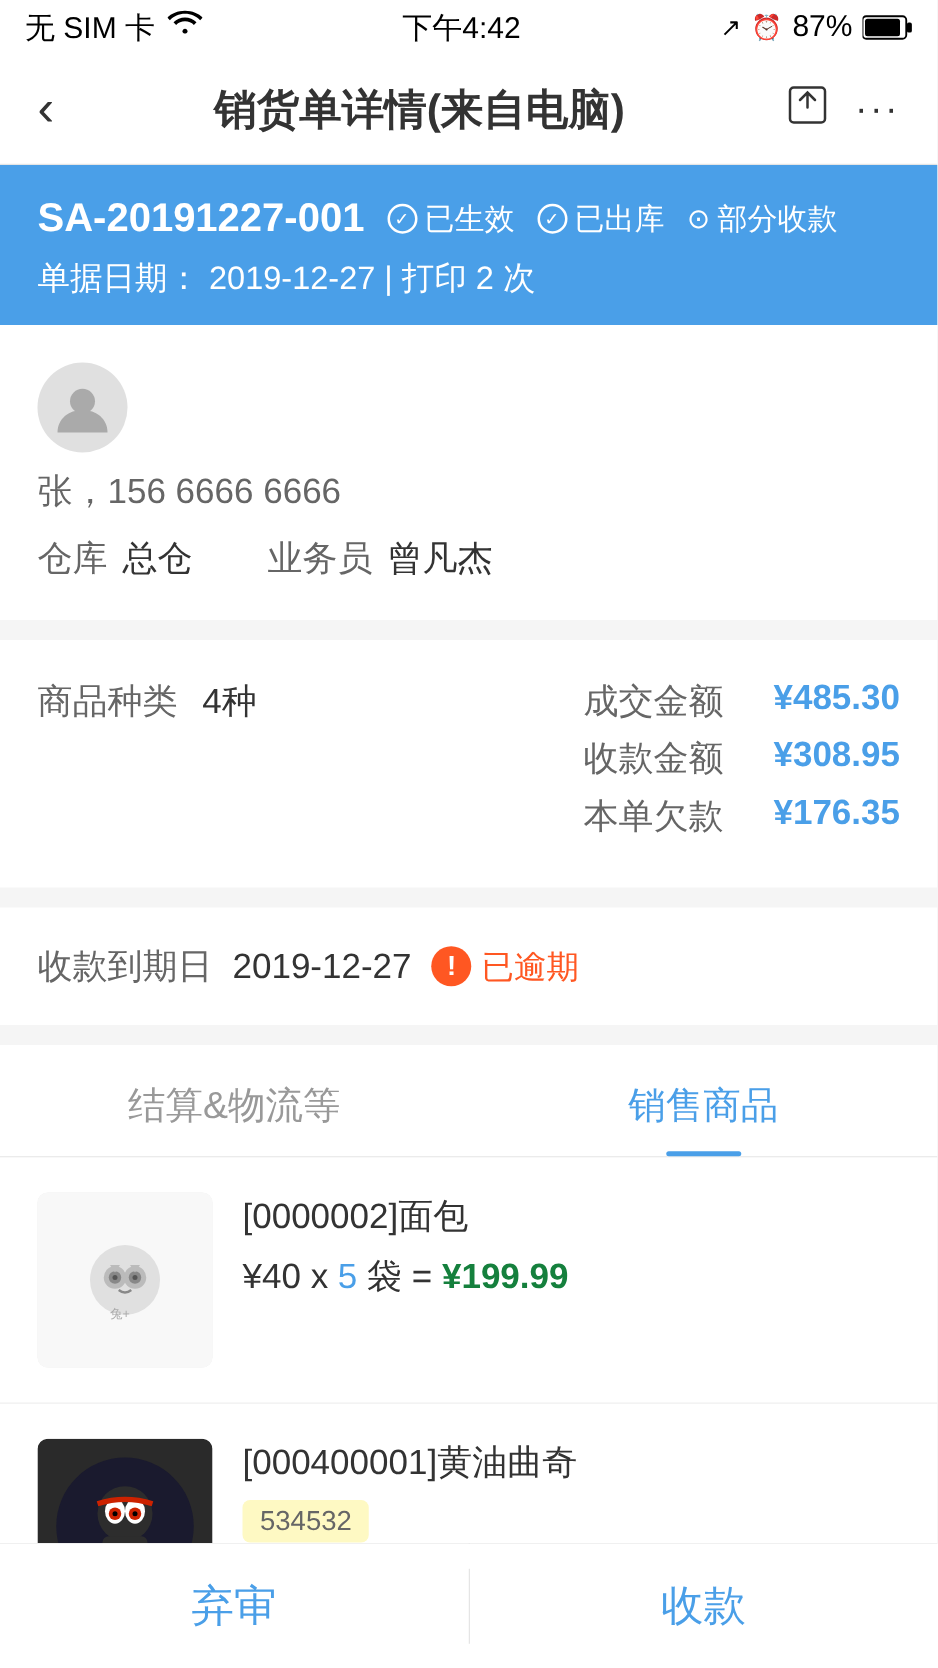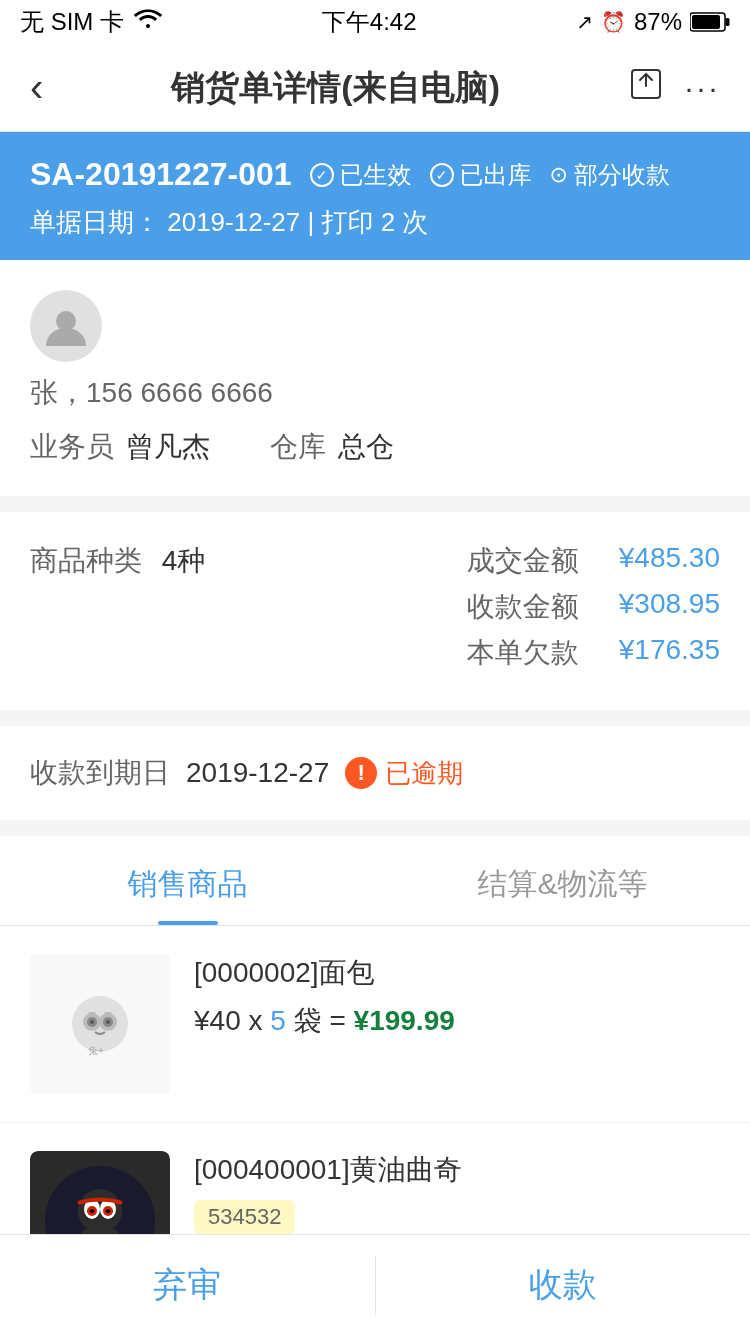--- a/index.html
+++ b/index.html
@@ -153,21 +153,21 @@
     .summary-right { text-align: right; }
     .amount-row {
       display: flex;
       justify-content: space-between;
       gap: 40px;
       margin-bottom: 8px;
       font-size: 28px;
       margin-left: 48px;
     }
     .amount-label { color: #666; }
-    .amount-value { color: #4a9fe8; font-weight: 400; }
+    .amount-value { color: #4a9fe8; font-weight: 700; }
 
     
     .overdue-section {
       background: #fff;
       padding: 28px 30px;
       margin-bottom: 16px;
       display: flex;
       align-items: center;
       gap: 16px;
       font-size: 28px;
@@ -400,26 +400,26 @@
     <div class="customer-avatar">
       <svg width="50" height="50" viewBox="0 0 50 50" fill="none">
         <circle cx="25" cy="20" r="10" fill="#aaa"></circle>
         <path d="M5 45c0-11 9-18 20-18s20 7 20 18" fill="#aaa"></path>
       </svg>
     </div>
   </div>
   <div class="customer-name">张，156 6666 6666</div>
   <div class="customer-meta">
     <div class="meta-item">
+      <span class="meta-label">仓库</span>
+      <span class="meta-value">总仓</span>
+    </div>
+    <div class="meta-item">
       <span class="meta-label">业务员</span>
       <span class="meta-value">曾凡杰</span>
-    </div>
-    <div class="meta-item">
-      <span class="meta-label">仓库</span>
-      <span class="meta-value">总仓</span>
     </div>
   </div>
 </div>
 
 <div class="summary-section">
   <div class="summary-left">
     <div class="summary-row">
       <span class="summary-label">商品种类</span>
       <span class="summary-count" style="margin-left:12px;">4种</span>
     </div>
@@ -444,26 +444,26 @@
   <span class="overdue-label">收款到期日</span>
   <span class="overdue-date">2019-12-27</span>
   <div class="overdue-badge">
     <div class="overdue-icon">!</div>
     <span class="overdue-text">已逾期</span>
   </div>
 </div>
 
 <div class="tabs-section">
   <div class="tabs-row">
+    <div class="tab-item">
+      <span>结算&amp;物流等</span>
+    </div>
     <div class="tab-item active">
       <span>销售商品</span>
       <div class="tab-underline"></div>
-    </div>
-    <div class="tab-item">
-      <span>结算&amp;物流等</span>
     </div>
   </div>
 </div>
 
 <div class="product-list">
 
   <div class="product-item">
     <div class="product-img">
       <div class="bread-placeholder">
         <svg width="80" height="80" viewBox="0 0 80 80" fill="none">

